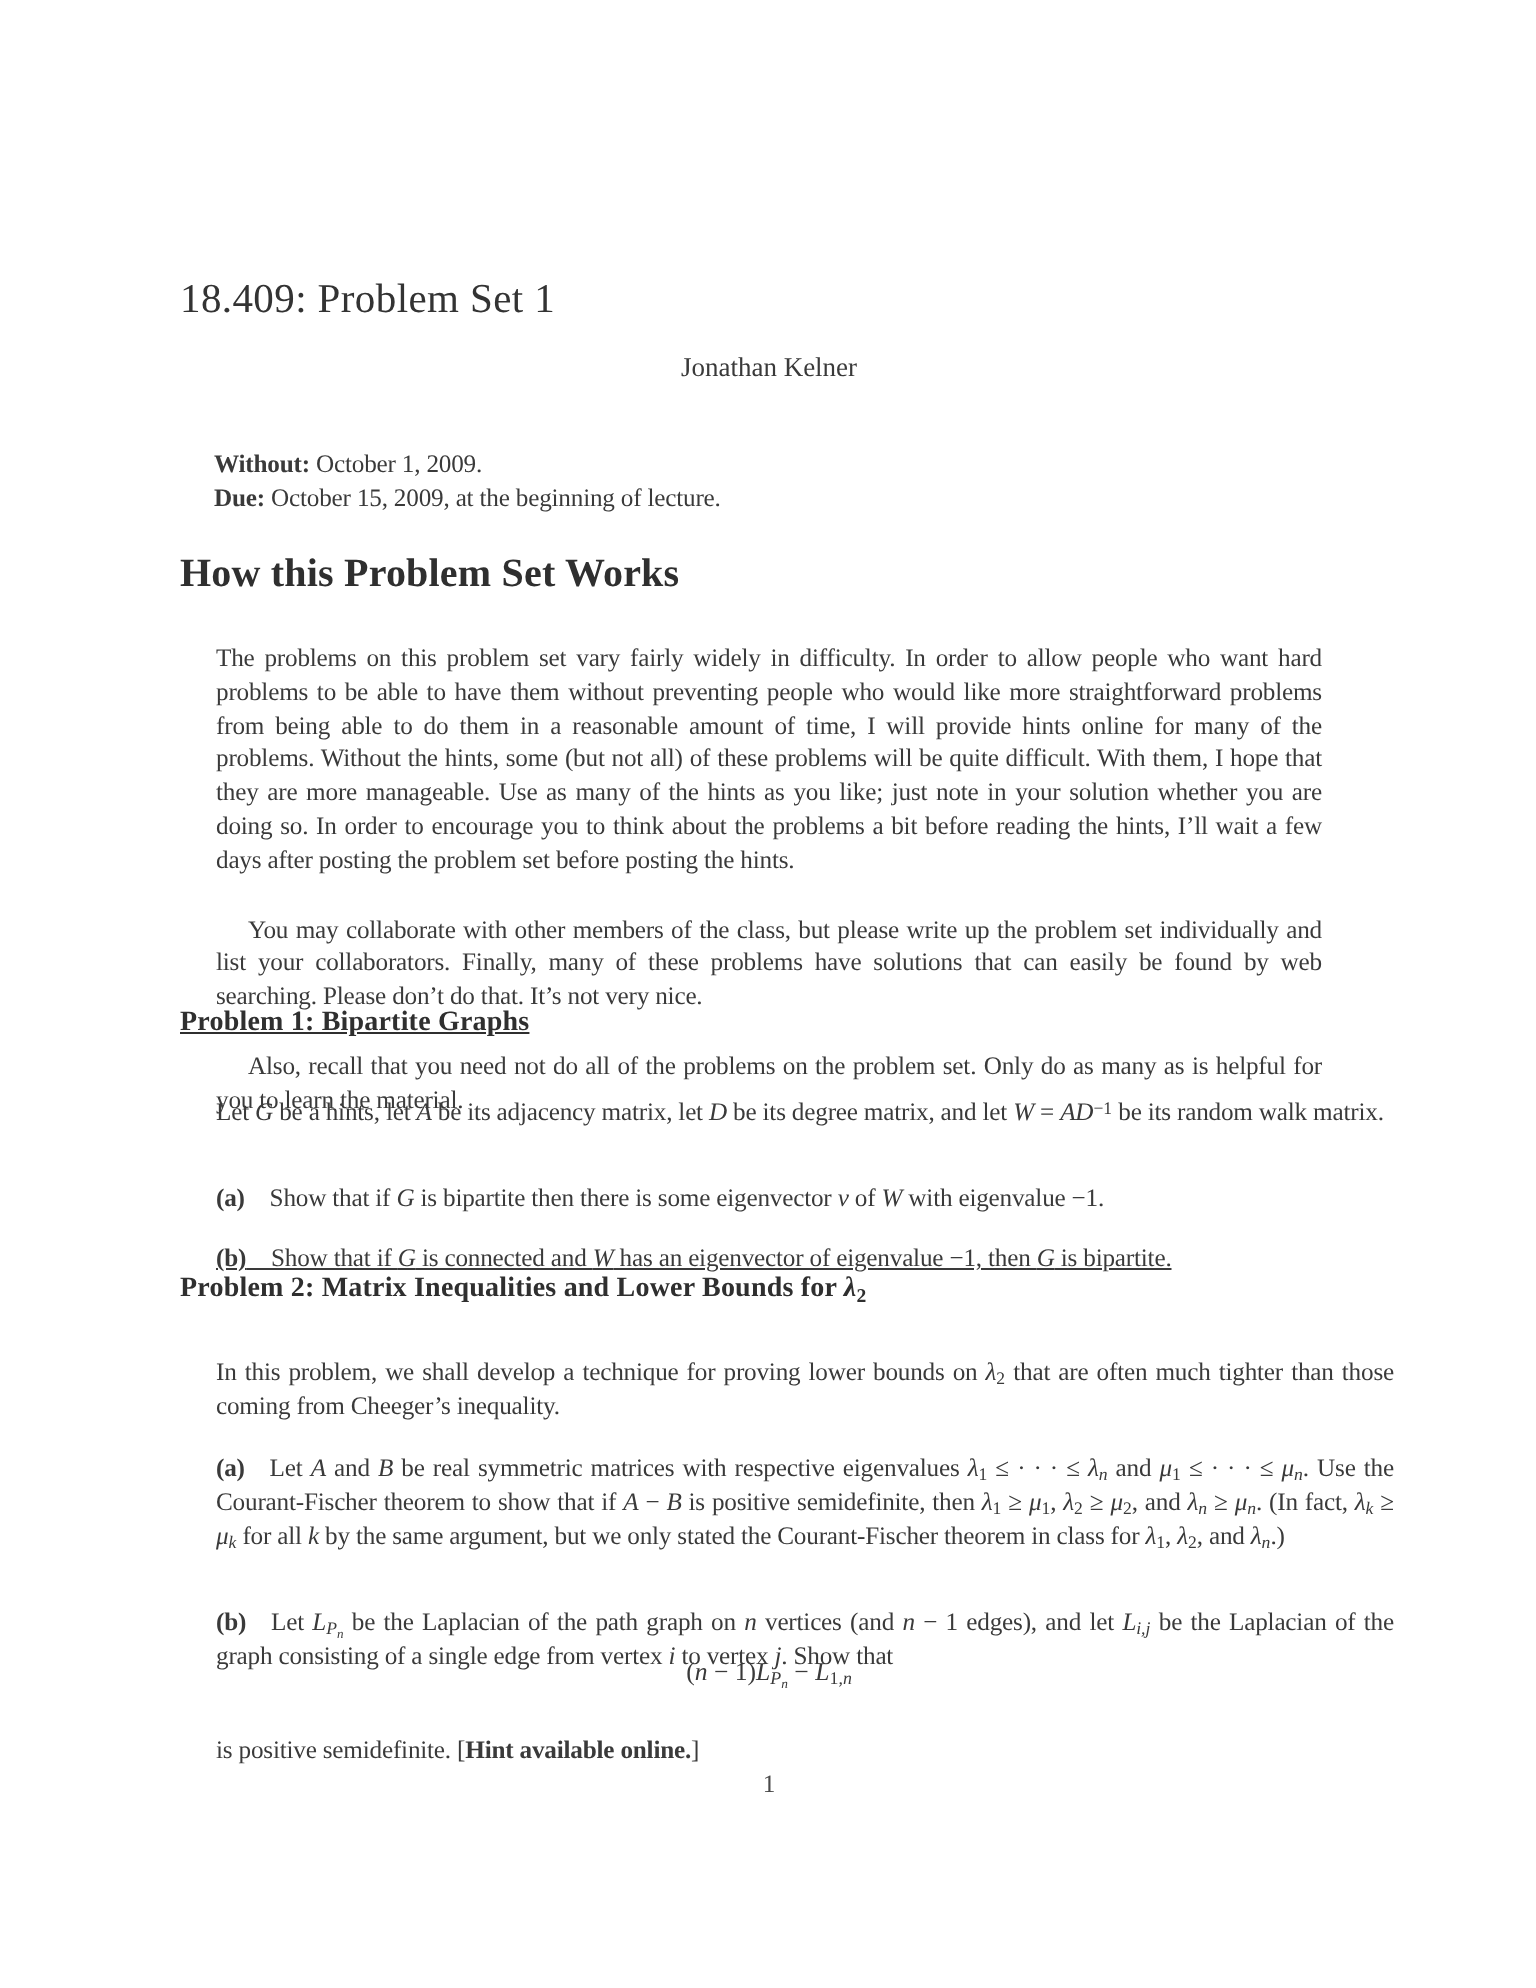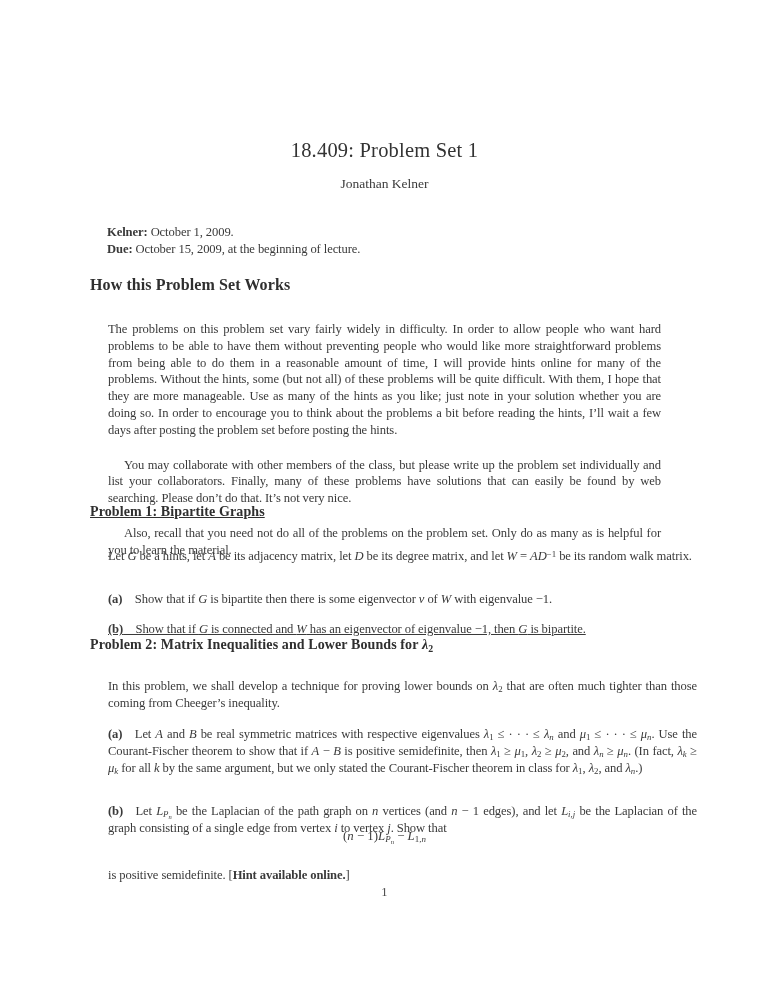--- a/index.html
+++ b/index.html
@@ -3,24 +3,24 @@
 <meta charset="utf-8">
 <style>
   html,body{margin:0;padding:0;background:#ffffff;}
   .page{
     position:relative;width:768px;height:994px;background:#ffffff;
     font-family:"Liberation Serif","DejaVu Serif",serif;
     color:#3a3a3a;overflow:hidden;
   }
   .abs{position:absolute;}
   .col{left:90px;width:589px;}
-  .doc-title{top:139px;font-size:20.5px;text-align:center;letter-spacing:.2px;color:#333;}
+  .doc-title{top:139px;font-size:20.5px;letter-spacing:.2px;color:#333;}
   .author{top:176px;font-size:13.5px;text-align:center;color:#3a3a3a;}
   .meta{top:224px;font-size:12.6px;line-height:17px;padding-left:17px;box-sizing:border-box;}
-  .h-section{top:276px;font-size:16px;font-weight:700;margin:0;color:#2f2f2f;letter-spacing:.1px;}
+  .h-section{top:276px;font-size:20px;font-weight:700;margin:0;color:#2f2f2f;letter-spacing:.1px;}
   .h-problem{font-size:14px;font-weight:700;margin:0;color:#2f2f2f;letter-spacing:.1px;}
   .body{font-size:12.6px;line-height:16.8px;letter-spacing:-0.1px;}
   .just{text-align:justify;margin:18px;}
   .indent{text-indent:16px;}
   .intro-block{top:303px;}
   .h-p1{top:504px;text-decoration:underline;}
   .p1-intro{top:530px;}
   .p1-a{top:573px;}
   .p1-b{top:603px;text-decoration:underline;}
   .h-p2{top:637px;}
@@ -39,21 +39,21 @@
 </style>
 </head>
 <body>
 
 <div class="page">
 
   <div class="abs col doc-title">18.409: Problem Set 1</div>
   <div class="abs col author">Jonathan Kelner</div>
 
   <div class="abs col body meta">
-    <div><span class="rs-b">Kelner: </span><span>October 1, 2009.</span></div>
+    <div><span class="rs-b">Without: </span><span>October 1, 2009.</span></div>
     <div><span class="rs-b">Due: </span><span>October 15, 2009, at the beginning of lecture.</span></div>
   </div>
 
   <h1 class="abs col h-section">How this Problem Set Works</h1>
 
   <div class="abs col body intro-block">
     <p class="just">The problems on this problem set vary fairly widely in difficulty. In order to allow people who want hard problems to be able to have them without preventing people who would like more straightforward problems from being able to do them in a reasonable amount of time, I will provide hints online for many of the problems. Without the hints, some (but not all) of these problems will be quite difficult. With them, I hope that they are more manageable. Use as many of the hints as you like; just note in your solution whether you are doing so. In order to encourage you to think about the problems a bit before reading the hints, I’ll wait a few days after posting the problem set before posting the hints.</p>
     <p class="just indent">You may collaborate with other members of the class, but please write up the problem set individually and list your collaborators. Finally, many of these problems have solutions that can easily be found by web searching. Please don’t do that. It’s not very nice.</p>
     <p class="just indent">Also, recall that you need not do all of the problems on the problem set. Only do as many as is helpful for you to learn the material.</p>
   </div>

